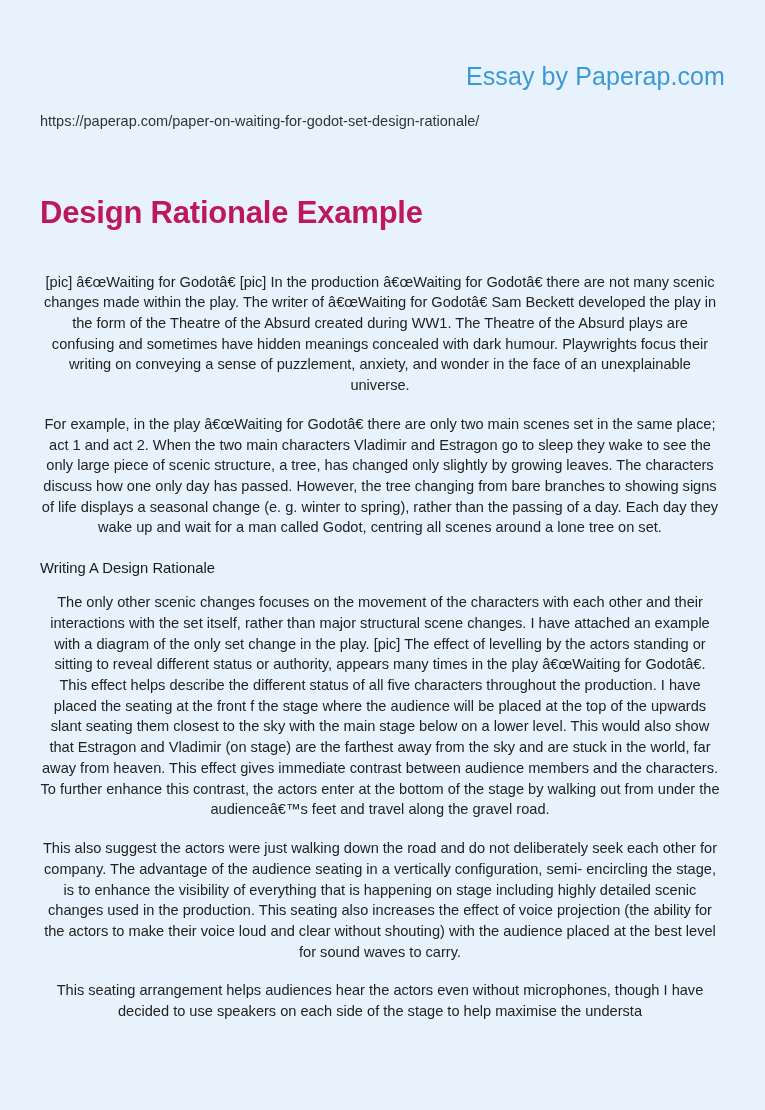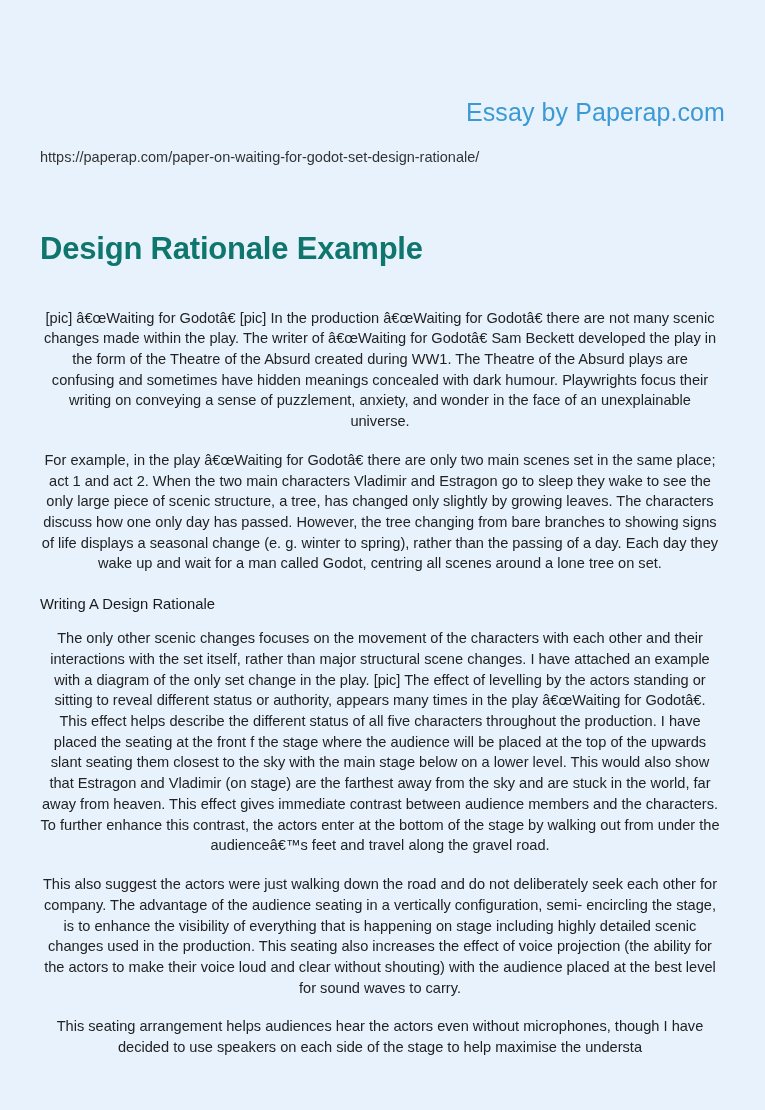--- a/index.html
+++ b/index.html
@@ -15,36 +15,36 @@
     overflow: hidden;
   }
   .page {
     position: relative;
     width: 765px;
     height: 1110px;
     box-sizing: border-box;
   }
   .brand {
     text-align: right;
-    padding: 98px 40px 0 40px;
+    padding: 62px 40px 0 40px;
     font-size: 25px;
     color: #3b9ad4;
     letter-spacing: 0.1px;
   }
   .source-url {
     text-align: left;
     padding: 22px 40px 0 40px;
     font-size: 14.5px;
     color: #333333;
   }
   .doc-title {
     padding: 45px 40px 0 40px;
     font-size: 31px;
     font-weight: bold;
-    color: #0f766e;
+    color: #be185d;
     letter-spacing: -0.2px;
   }
   .body-wrap {
     padding: 20px 45px 0 40px;
   }
   p.para {
     margin: 0 0 18px 0;
     font-size: 14.6px;
     line-height: 1.42;
     color: #222222;

